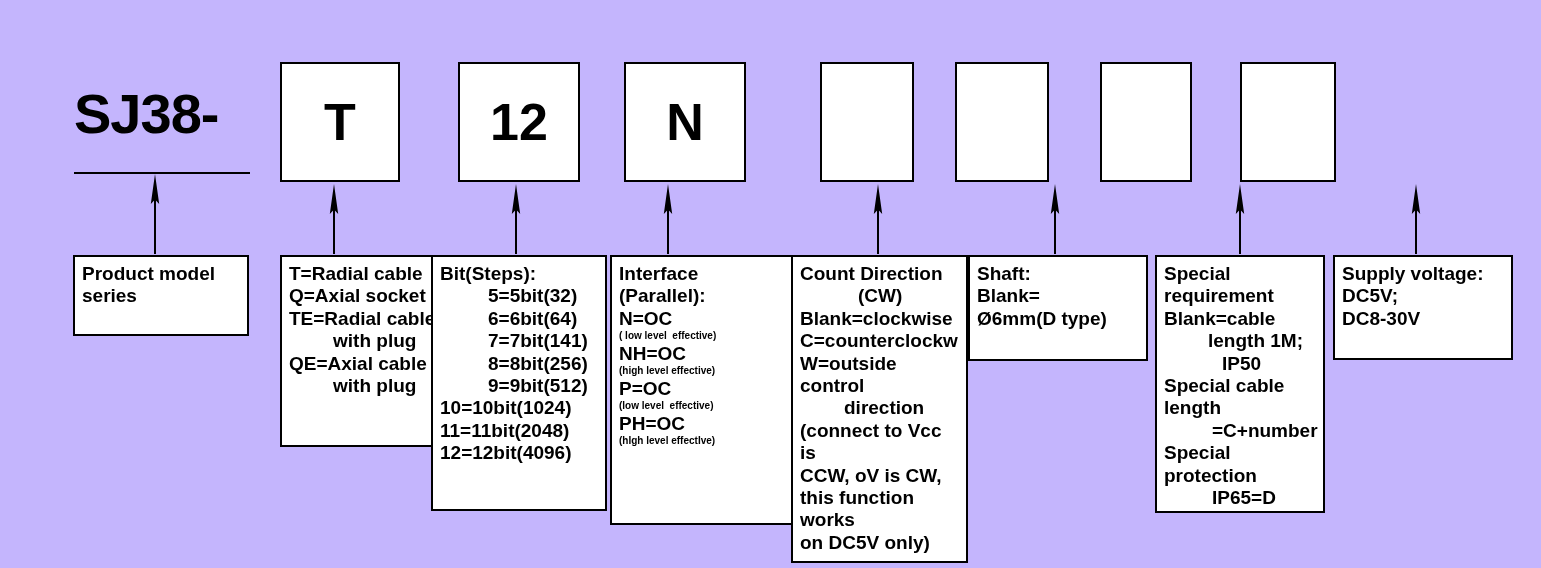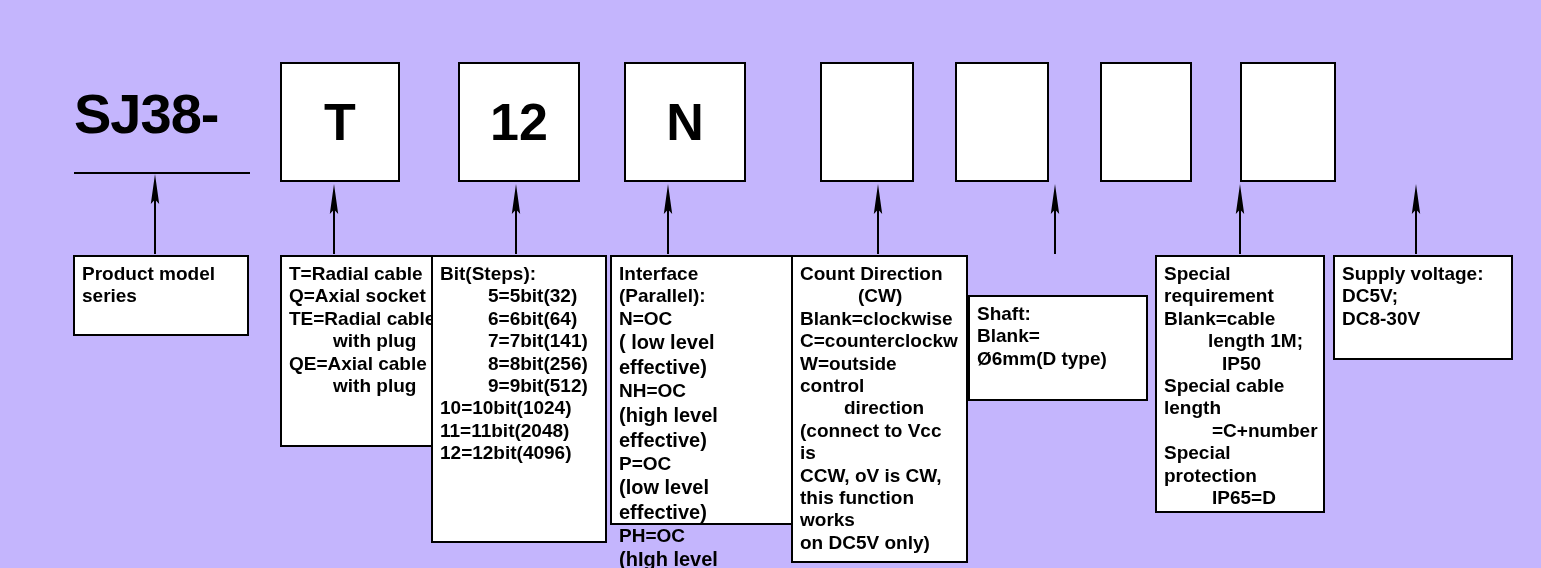--- a/index.html
+++ b/index.html
@@ -60,21 +60,21 @@
     position: absolute;
     border: 2px solid #000;
     background: #fff;
     box-sizing: border-box;
     padding: 6px 5px 6px 7px;
     font-size: 19px;
     line-height: 1.18;
   }
   .desc-box .line { white-space: pre-wrap; font-weight: bold; }
   .desc-box .line.small {
-    font-size: 20px;
+    font-size: 10px;
     line-height: 1.25;
   }
   .desc-box .line.indent { padding-left: 44px; }
   .desc-box .line.indent2 { padding-left: 58px; }
   .desc-box .line.indent-sm { padding-left: 8px; margin-left: 40px; }
 </style>
 </head>
 <body>
 
 <div id="canvas">
@@ -162,21 +162,21 @@
         <div class="line">series</div>
       </div>
       <div class="desc-box" style="left: 252px; top: 255px; width: 178px; height: 192px; margin-left: 28px;">
         <div class="line">T=Radial cable</div>
         <div class="line">Q=Axial socket</div>
         <div class="line">TE=Radial cable</div>
         <div class="line indent">with plug</div>
         <div class="line">QE=Axial cable</div>
         <div class="line indent">with plug</div>
       </div>
-      <div class="desc-box" style="left: 431px; top: 255px; width: 176px; height: 288px;">
+      <div class="desc-box" style="left: 431px; top: 255px; width: 176px; height: 256px;">
         <div class="line">Bit(Steps):</div>
         <div class="line indent-sm">5=5bit(32)</div>
         <div class="line indent-sm">6=6bit(64)</div>
         <div class="line indent-sm">7=7bit(141)</div>
         <div class="line indent-sm">8=8bit(256)</div>
         <div class="line indent-sm">9=9bit(512)</div>
         <div class="line">10=10bit(1024)</div>
         <div class="line">11=11bit(2048)</div>
         <div class="line">12=12bit(4096)</div>
       </div>
@@ -197,21 +197,21 @@
         <div class="line indent2">(CW)</div>
         <div class="line">Blank=clockwise</div>
         <div class="line">C=counterclockw</div>
         <div class="line">W=outside control</div>
         <div class="line indent">direction</div>
         <div class="line">(connect to Vcc is</div>
         <div class="line">CCW, oV is CW,</div>
         <div class="line">this function works</div>
         <div class="line">on DC5V only)</div>
       </div>
-      <div class="desc-box" style="left: 968px; top: 255px; width: 180px; height: 106px; margin-top: 40px;">
+      <div class="desc-box" style="left: 968px; top: 255px; width: 180px; height: 106px;">
         <div class="line">Shaft:</div>
         <div class="line">Blank=</div>
         <div class="line">Ø6mm(D type)</div>
       </div>
       <div class="desc-box" style="left: 1155px; top: 255px; width: 170px; height: 258px;">
         <div class="line">Special</div>
         <div class="line">requirement</div>
         <div class="line">Blank=cable</div>
         <div class="line indent">length 1M;</div>
         <div class="line indent2">IP50</div>

